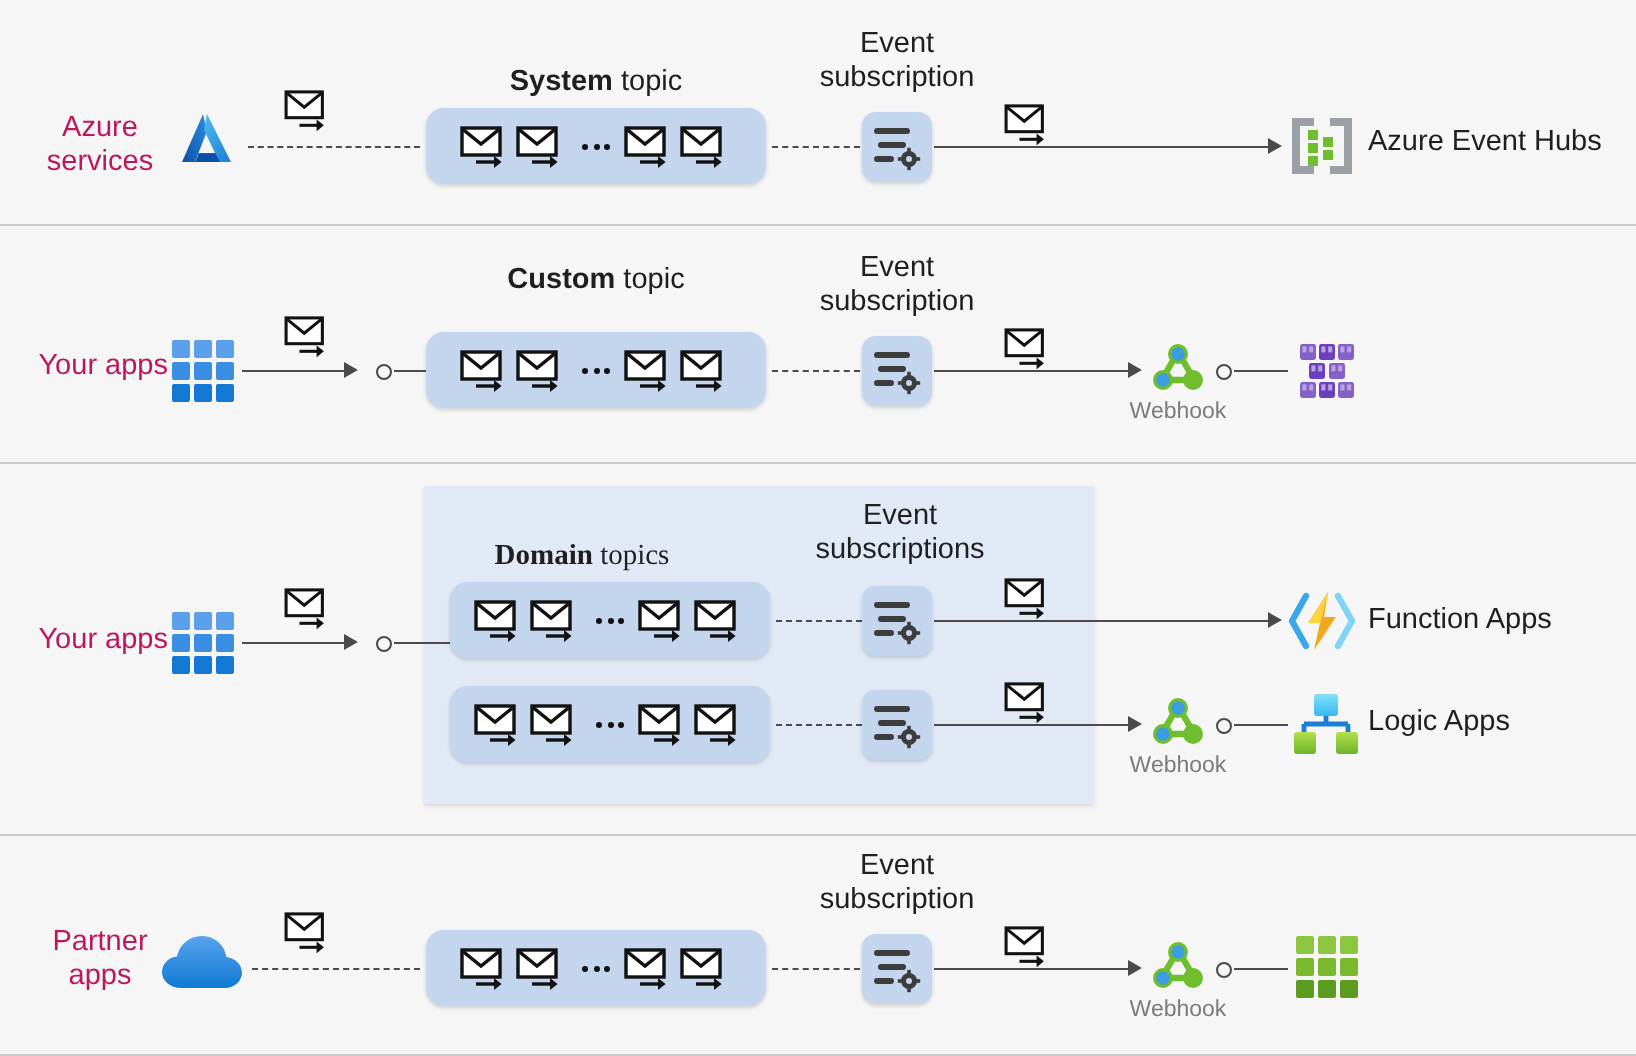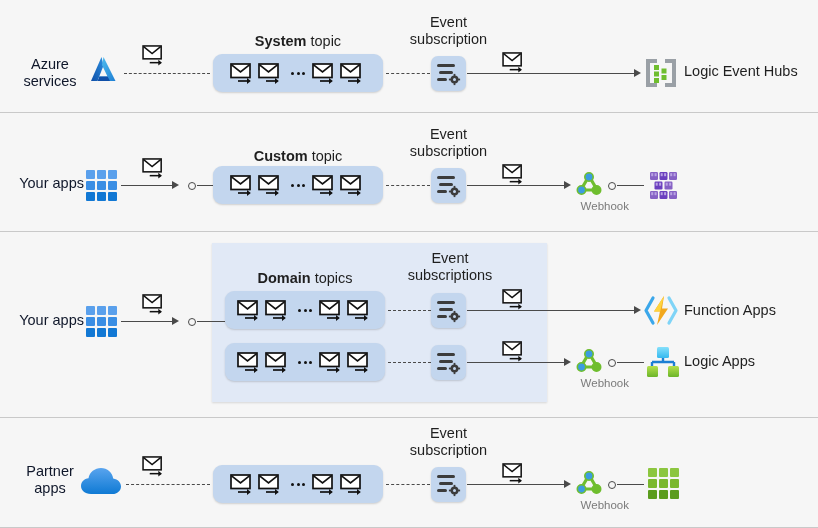--- a/index.html
+++ b/index.html
@@ -21,21 +21,21 @@
     position: absolute;
     left: 0; width: 818px; height: 1px;
     background: #c9c9c9;
   }
   
   .abs { position: absolute; }
 
   .label {
     position: absolute;
     font-size: 14.5px;
-    color: #0f172a;
+    color: #be185d;
     line-height: 17px;
     white-space: pre-line;
   }
   .label.center { text-align: center; }
   .label.right  { text-align: right; }
 
   .topic-title {
     position: absolute;
     font-size: 14.5px;
     color: #1f1f1f;
@@ -107,21 +107,21 @@
     border-radius: 50%;
     background: #f6f6f6;
   }
 
   
   .webhook { position: absolute; width: 30px; height: 30px; }
   .webhook-label {
     position: absolute;
     font-size: 11.5px;
     color: #7b7b7b;
-    text-align: right;
+    text-align: center;
     white-space: nowrap;
   }
 
   
   .grid-ico { position: absolute; display: grid; grid-template-columns: repeat(3, 1fr); gap: 2px; }
   .grid-ico span { display:block; border-radius:1px; }
 
   
   .domain-box {
     position: absolute;
@@ -267,21 +267,21 @@
       <g fill="#6fbe2e">
         <rect x="10" y="9" width="5" height="5"></rect>
         <rect x="10" y="15.5" width="5" height="5"></rect>
         <rect x="10" y="22" width="5" height="5"></rect>
         <rect x="17.5" y="12.5" width="5" height="5"></rect>
         <rect x="17.5" y="19" width="5" height="5"></rect>
       </g>
     </svg>
   </div>
 
-  <div class="dest-label" style="left:684px; top:62px; width:130px;">Logic Event Hubs</div>
+  <div class="dest-label" style="left:684px; top:62px; width:130px;">Azure Event Hubs</div>
 
   <div class="label right" style="left:4px; top:175px; width:80px;">Your apps</div>
 
   <div class="grid-ico" style="left:86px; top:170px; width:31px; height:31px;">
     <span style="background:#5aa0ec"></span>
       <span style="background:#5aa0ec"></span>
       <span style="background:#5aa0ec"></span>
     <span style="background:#3a8ee4"></span>
       <span style="background:#3a8ee4"></span>
       <span style="background:#3a8ee4"></span>
@@ -297,21 +297,21 @@
 
   <div class="fly-env" style="left:142px; top:158px;">
     <svg width="25" height="21" viewBox="0 0 26 22">
       <rect x="1" y="1" width="19" height="13.5" fill="#fff" stroke="#111" stroke-width="1.6"></rect>
       <path d="M1.6 1.8 L10.5 9 L19.4 1.8" fill="none" stroke="#111" stroke-width="1.6"></path>
       <path d="M8 18.5 L19.5 18.5" stroke="#111" stroke-width="1.6" fill="none"></path>
       <path d="M17 15.4 L20.8 18.5 L17 21.6" fill="#111"></path>
     </svg>
   </div>
 
-  <div class="topic-title" style="left:213px; top:148px; width:170px;">
+  <div class="topic-title" style="left:213px; top:132px; width:170px;">
     <b>Custom</b><span> topic</span>
   </div>
 
   <div class="topic-box" style="left:213px; top:166px; width:170px; height:38px;">
     <span>
         <svg class="env-ico" viewBox="0 0 26 22">
           <rect x="1" y="2" width="19" height="13.5" fill="#fff" stroke="#111" stroke-width="1.7"></rect>
           <path d="M1.6 2.8 L10.5 10 L19.4 2.8" fill="none" stroke="#111" stroke-width="1.7"></path>
           <path d="M8 19 L19.5 19" stroke="#111" stroke-width="1.7" fill="none"></path>
           <path d="M17 16 L20.8 19 L17 22" fill="#111"></path>
@@ -468,21 +468,21 @@
 
   <div class="fly-env" style="left:142px; top:294px;">
     <svg width="25" height="21" viewBox="0 0 26 22">
       <rect x="1" y="1" width="19" height="13.5" fill="#fff" stroke="#111" stroke-width="1.6"></rect>
       <path d="M1.6 1.8 L10.5 9 L19.4 1.8" fill="none" stroke="#111" stroke-width="1.6"></path>
       <path d="M8 18.5 L19.5 18.5" stroke="#111" stroke-width="1.6" fill="none"></path>
       <path d="M17 15.4 L20.8 18.5 L17 21.6" fill="#111"></path>
     </svg>
   </div>
 
-  <div class="topic-title" style="left:225px; top:270px; width:160px;">
+  <div class="topic-title" style="left:211px; top:270px; width:160px;font-family:Liberation Serif, serif;">
     <b>Domain</b><span> topics</span>
   </div>
 
   <div class="topic-box" style="left:225px; top:291px; width:160px; height:38px;">
     <span>
         <svg class="env-ico" viewBox="0 0 26 22">
           <rect x="1" y="2" width="19" height="13.5" fill="#fff" stroke="#111" stroke-width="1.7"></rect>
           <path d="M1.6 2.8 L10.5 10 L19.4 2.8" fill="none" stroke="#111" stroke-width="1.7"></path>
           <path d="M8 19 L19.5 19" stroke="#111" stroke-width="1.7" fill="none"></path>
           <path d="M17 16 L20.8 19 L17 22" fill="#111"></path>

